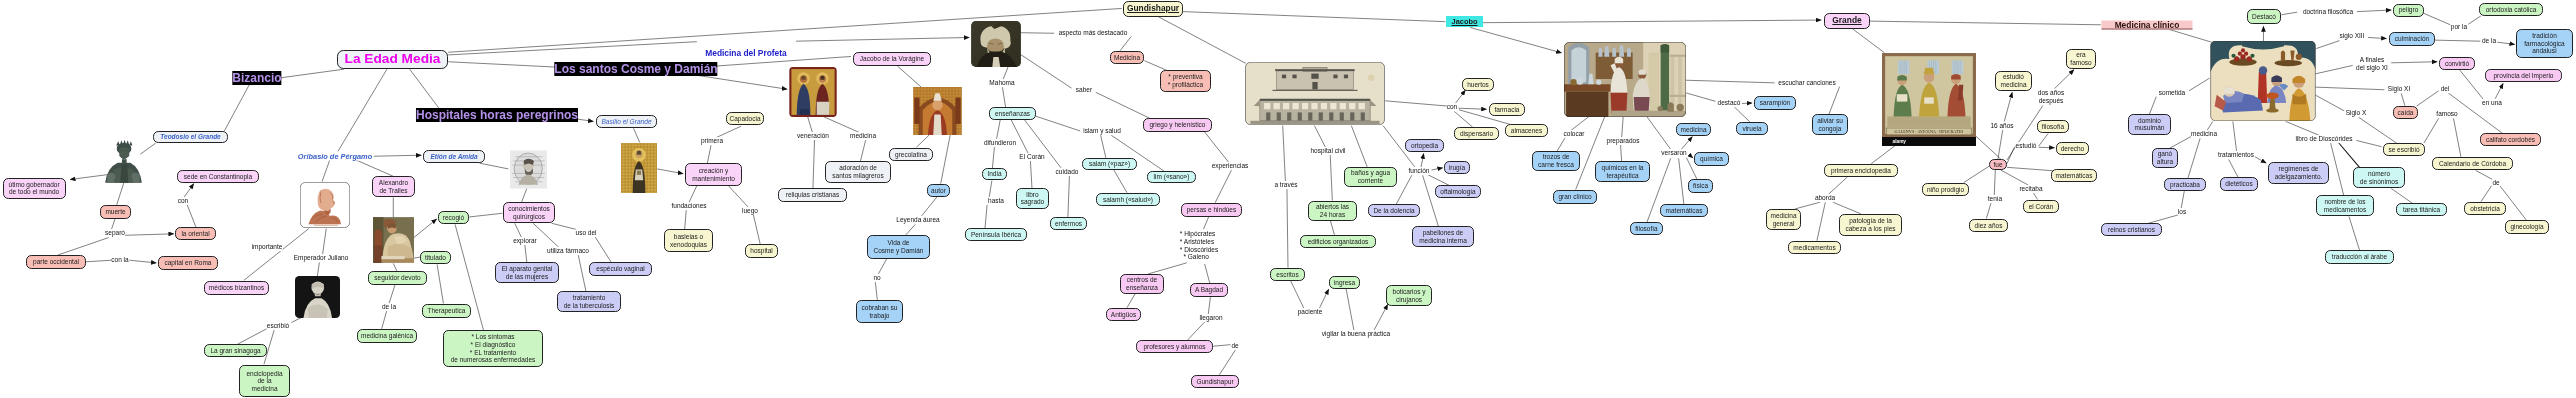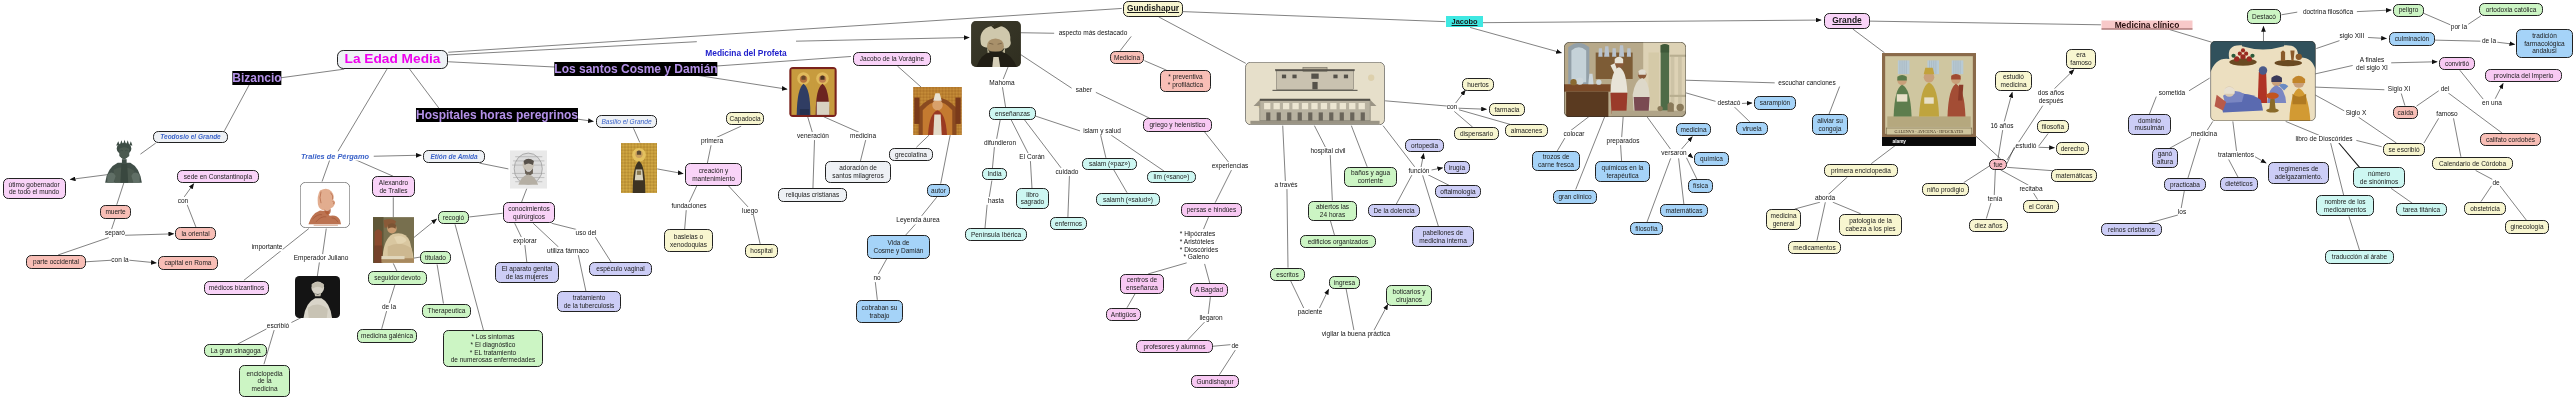--- a/index.html
+++ b/index.html
@@ -657,21 +657,21 @@
 <div class="nd lav" style="left:557px;top:291px;width:64px;height:21px;">tratamiento<br>de la tuberculosis</div>
 <div class="nd lav" style="left:2128px;top:114px;width:43px;height:20.6px;">dominio<br>musulmán</div>
 <div class="nd lav" style="left:2152px;top:148px;width:26px;height:19.5px;">ganó<br>altura</div>
 <div class="nd lav" style="left:2164px;top:178px;width:42px;height:13px;">practicaba</div>
 <div class="nd lav" style="left:2220px;top:177px;width:38px;height:13.7px;">dietéticos</div>
 <div class="nd lav" style="left:2268px;top:162px;width:61px;height:21.6px;">regímenes de<br>adelgazamiento.</div>
 <div class="nd lav" style="left:2101px;top:223px;width:61px;height:12.7px;">reinos cristianos</div>
 <div class="lbm pur" style="left:257px;top:78px">Bizancio</div>
 <div class="lbm pur" style="left:636px;top:69px">Los santos Cosme y Damián</div>
 <div class="lbm pur" style="left:497px;top:115px">Hospitales horas peregrinos</div>
-<div class="lbm bpur" style="left:335px;top:156px">Tralles de Pérgamo</div>
+<div class="lbm bpur" style="left:335px;top:156px">Oribasio de Pérgamo</div>
 <div class="lbm bhdr" style="left:746px;top:53px">Medicina del Profeta</div>
 <div class="lbm rhdr" style="left:2147px;top:25px">Medicina clínico</div>
 <div class="lbm lbl" style="left:183px;top:201px">con</div>
 <div class="lbm lbl" style="left:115px;top:233px">separó</div>
 <div class="lbm lbl" style="left:120px;top:260px">con la</div>
 <div class="lbm lbl" style="left:267px;top:247px">importante</div>
 <div class="lbm lbl" style="left:321px;top:258px">Emperador Juliano</div>
 <div class="lbm lbl" style="left:278px;top:326px">escribió</div>
 <div class="lbm lbl" style="left:389px;top:307px">de la</div>
 <div class="lbm lbl" style="left:525px;top:241px">explorar</div>

